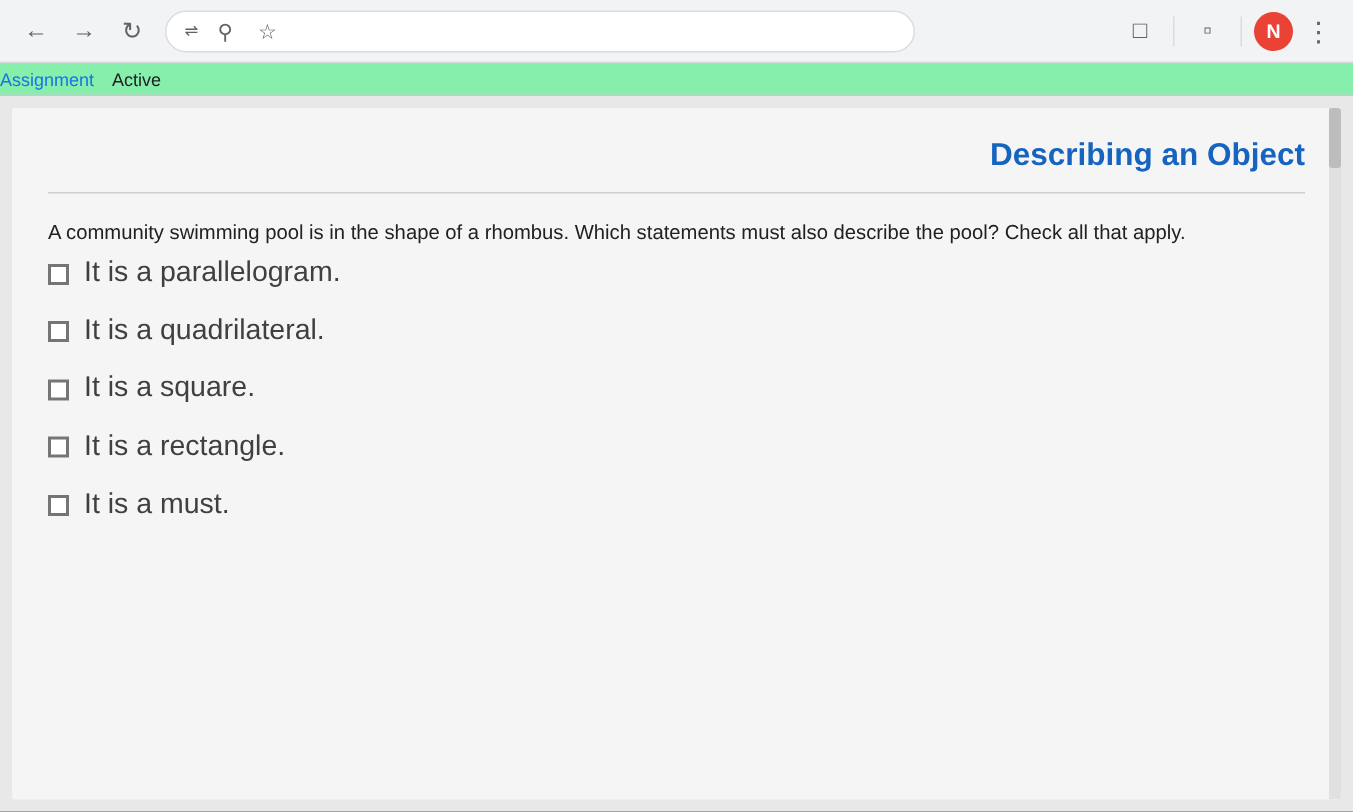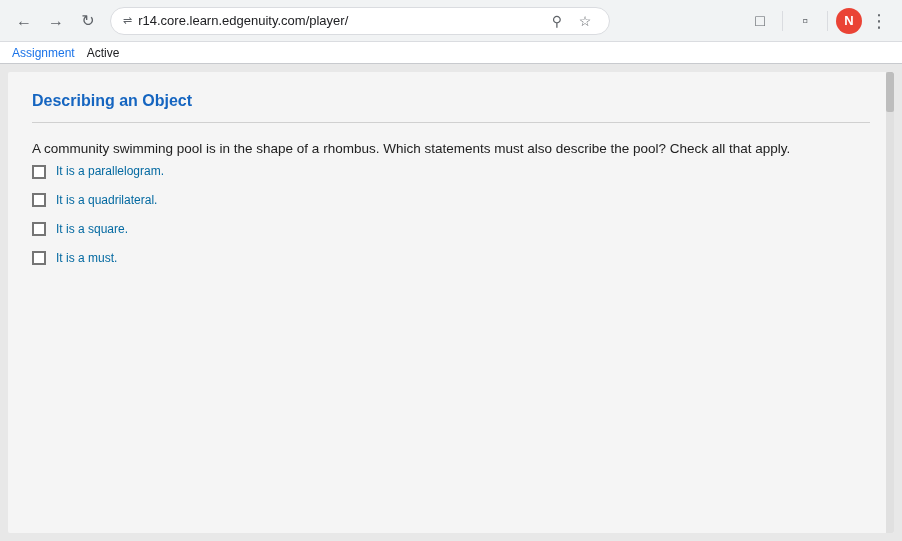--- a/index.html
+++ b/index.html
@@ -131,25 +131,25 @@
 
     .menu-dots {
       font-size: 18px;
       color: #5f6368;
       cursor: pointer;
       padding: 4px;
     }
 
     
     .tab-bar {
-      background: #ffffff;
+      background: #86efac;
       height: 22px;
       display: flex;
       align-items: center;
-      padding: 0 12px;
+      padding: 0 0;
       gap: 12px;
       border-bottom: 1px solid #c8cace;
     }
 
     .tab-link {
       font-size: 12px;
       color: #1a73e8;
       cursor: pointer;
       font-weight: 500;
       text-decoration: none;
@@ -192,25 +192,26 @@
       right: 0;
       top: 0;
       width: 8px;
       height: 40px;
       background: #bdbdbd;
       border-radius: 2px;
     }
 
     .page-title {
       color: #1565c0;
-      font-size: 16px;
+      font-size: 21px;
       font-weight: bold;
       margin-bottom: 16px;
       padding-bottom: 12px;
       border-bottom: 1px solid #d0d0d0;
+      text-align: right;
     }
 
     .question-text {
       font-size: 13.5px;
       color: #212121;
       line-height: 1.5;
       margin-bottom: 4px;
     }
 
     .options-list {
@@ -230,38 +231,37 @@
     .option-checkbox {
       width: 14px;
       height: 14px;
       border: 2px solid #757575;
       background: white;
       flex-shrink: 0;
       cursor: pointer;
     }
 
     .option-label {
-      font-size: 12px;
-      color: #0369a1;
+      font-size: 19px;
+      color: #404040;
       line-height: 1.4;
     }
   </style>
 </head>
 <body>
 
 <div class="browser-chrome">
   <div class="nav-buttons">
     <button class="nav-btn">←</button>
     <button class="nav-btn">→</button>
     <button class="nav-btn">↻</button>
   </div>
 
   <div class="address-bar">
     <span class="address-icon">⇌</span>
-    <span class="address-text">r14.core.learn.edgenuity.com/player/</span>
     <div class="address-actions">
       <button class="addr-action-btn">⚲</button>
       <button class="addr-action-btn">☆</button>
     </div>
   </div>
 
   <div class="browser-actions">
     <button class="browser-action-btn">□</button>
     <div class="divider-v"></div>
     <button class="browser-action-btn">▫</button>
@@ -289,20 +289,24 @@
         <li class="option-item">
           <div class="option-checkbox"></div>
           <span class="option-label">It is a quadrilateral.</span>
         </li>
         <li class="option-item">
           <div class="option-checkbox"></div>
           <span class="option-label">It is a square.</span>
         </li>
         <li class="option-item">
           <div class="option-checkbox"></div>
+          <span class="option-label">It is a rectangle.</span>
+        </li>
+        <li class="option-item">
+          <div class="option-checkbox"></div>
           <span class="option-label">It is a must.</span>
         </li>
       </ul>
 
     <div class="scrollbar-track">
       <div class="scrollbar-thumb"></div>
     </div>
   </div>
 </div>
 

